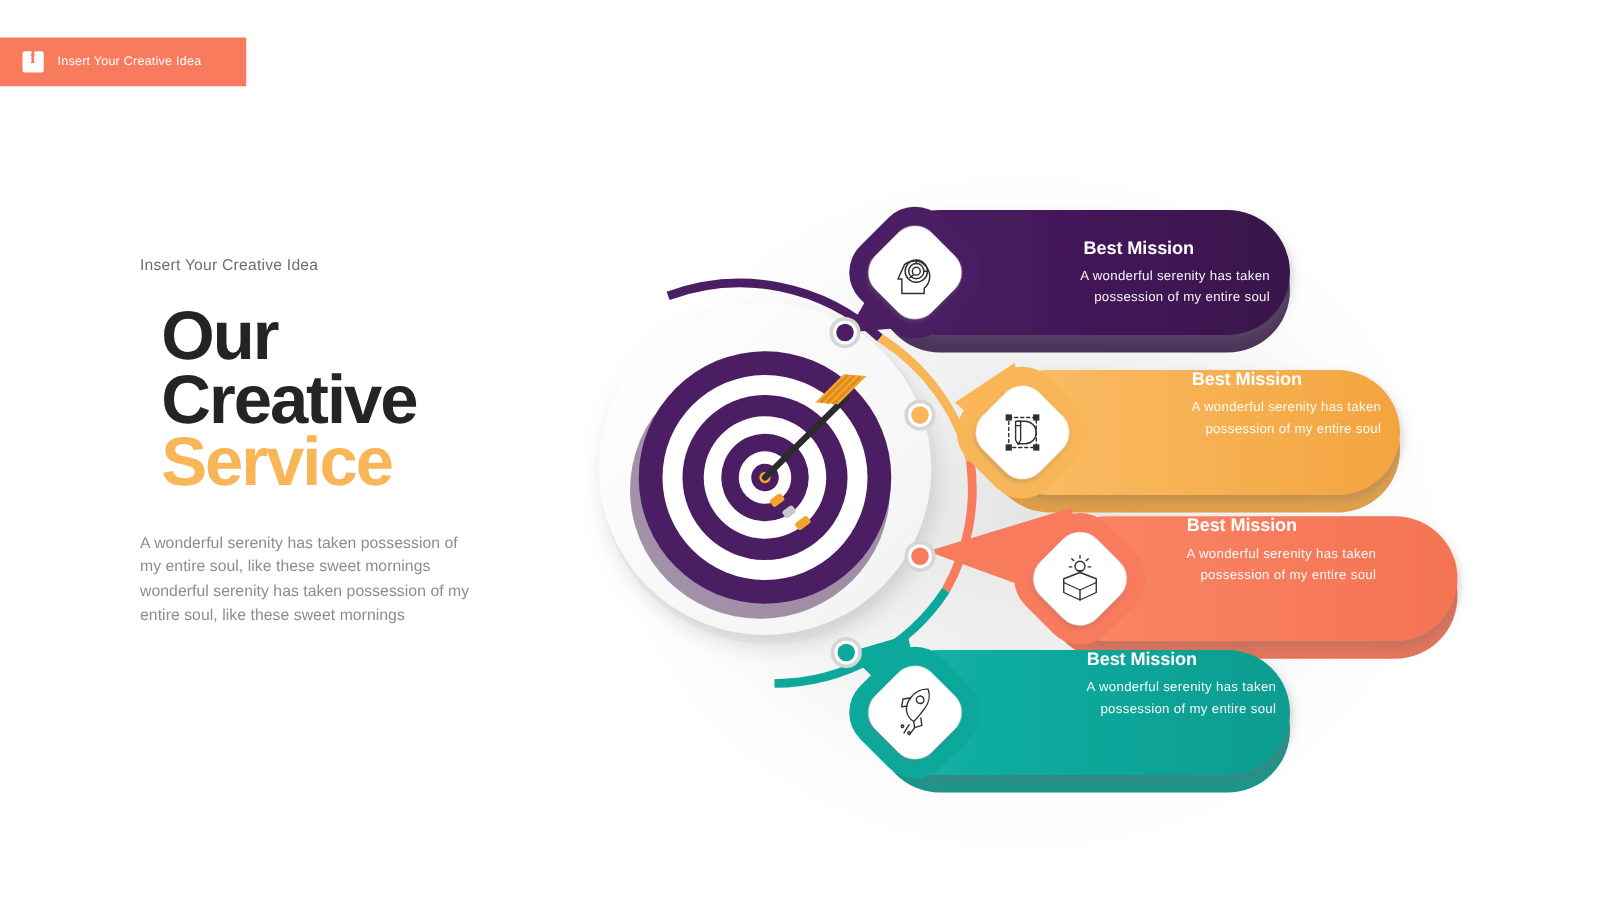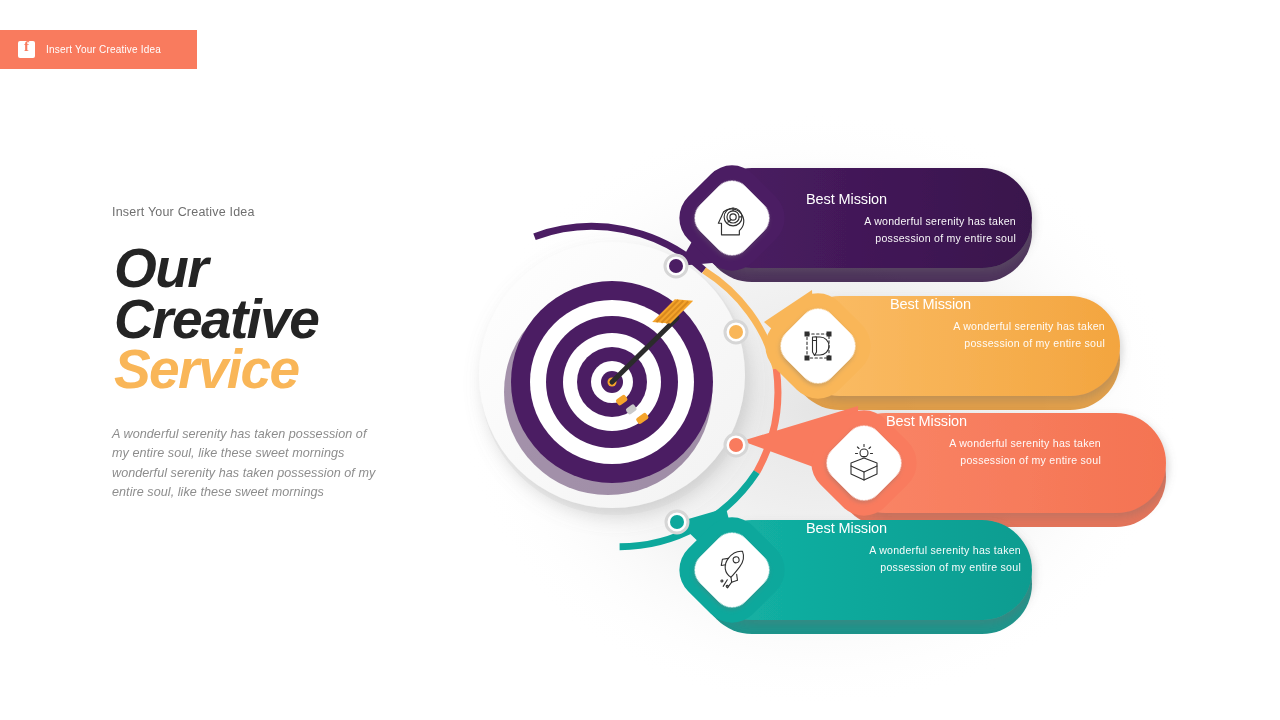--- a/index.html
+++ b/index.html
@@ -26,36 +26,36 @@
     text-align:center;color:#F97B5E;font-size:15px;font-weight:bold;
     font-family:"Liberation Serif", serif;
   }
   #fb-banner .fb-text{
     color:#ffffff;font-size:10px;letter-spacing:.2px;white-space:nowrap;
   }
 
   
   #left-col{position:absolute;left:112px;top:205px;width:290px;}
   #eyebrow{font-size:12.5px;color:#6f6f6f;letter-spacing:.2px;margin-bottom:24px;}
-  #headline{line-height:.92;margin:2px;font-style:italic;}
+  #headline{line-height:.92;margin:17px;}
   #headline .l{display:block;font-size:55px;font-weight:bold;letter-spacing:-1.6px;}
   #headline .dark{color:#242424;}
   #headline .accent{color:#F9B658;}
   #body-copy{
     margin-top:30px;font-size:12.6px;line-height:19.5px;color:#8d8d8d;
-    width:265px;letter-spacing:.05px;font-style:italic;
+    width:265px;letter-spacing:.05px;
   }
 
   
   #stage{position:absolute;left:440px;top:110px;width:760px;height:570px;}
   #stage svg{position:absolute;left:0;top:0;overflow:visible;}
 
   
   .card-text{position:absolute;color:#ffffff;pointer-events:none;}
-  .card-title{font-size:14.5px;font-weight:normal;letter-spacing:-.1px;margin:0 0 6px 0;}
+  .card-title{font-size:14.5px;font-weight:bold;letter-spacing:-.1px;margin:0 0 6px 0;text-align:center;}
   .card-desc{font-size:10.6px;line-height:17px;letter-spacing:.25px;opacity:.96;margin:0;text-align:right;}
 
   .node-dot{cursor:pointer;}
 </style>
 </head>
 <body>
 
 <div id="fb-banner">
   <span class="fb-glyph"></span>
   <span class="fb-text">Insert Your Creative Idea</span>

